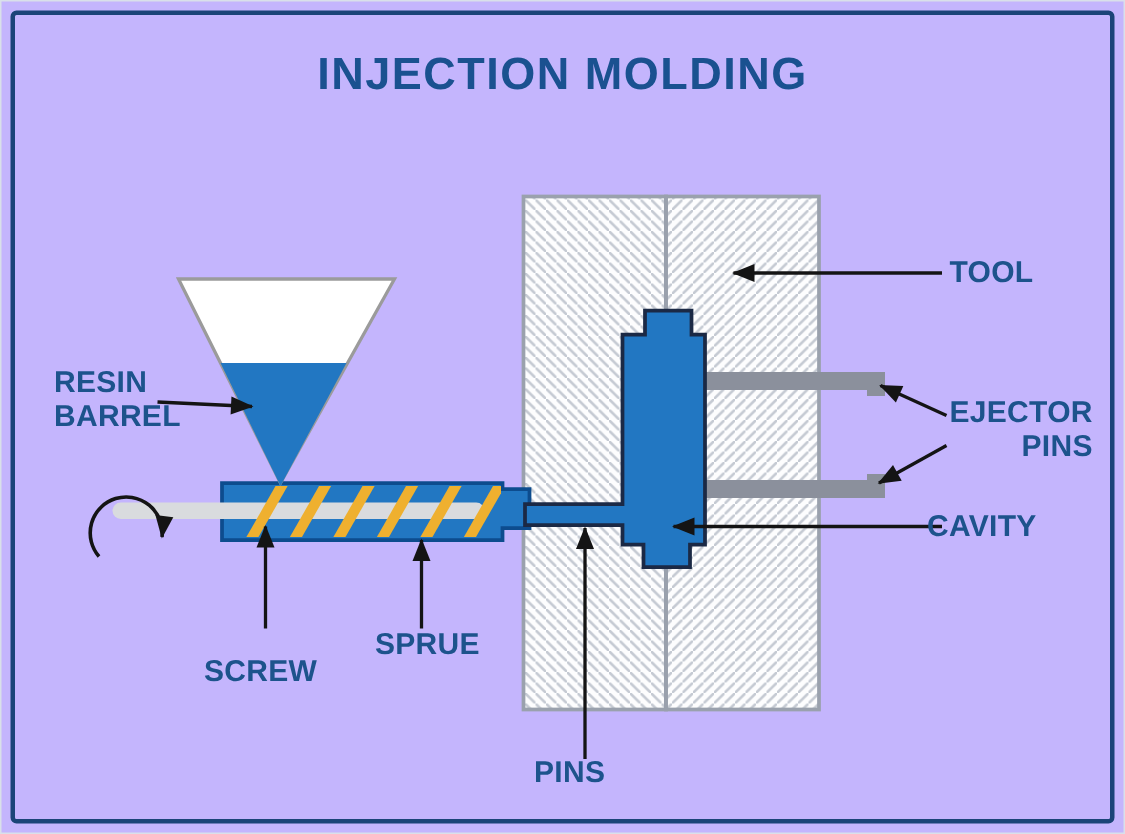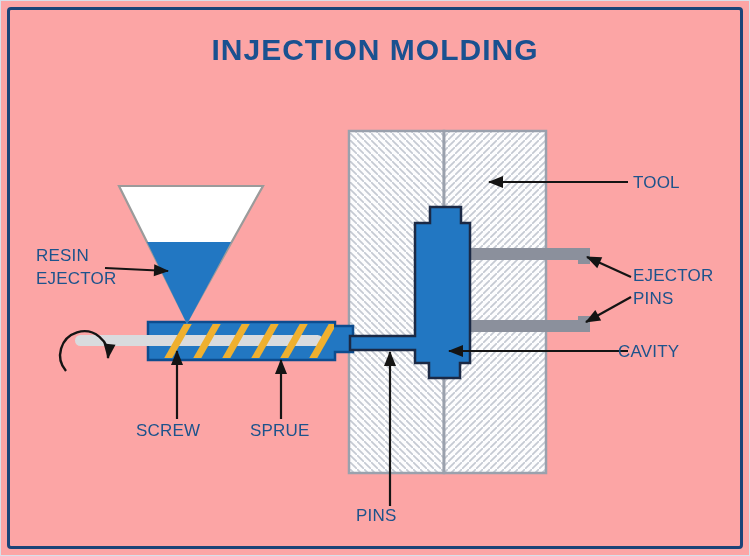--- a/index.html
+++ b/index.html
@@ -1,30 +1,30 @@
 <!DOCTYPE html>
 <html><head>
 <meta charset="utf-8">
 <style>
   html,body { margin:0; padding:0; background:#ffffff; }
   .stage {
-    position:relative; width:750px; height:556px; background:#fca5a5;
+    position:relative; width:750px; height:556px; background:#c4b5fd;
     font-family:"Liberation Sans", sans-serif; overflow:hidden;
     box-shadow: inset 0 0 0 1px #d9e0ea;
   }
   .frame {
     position:absolute; left:7px; top:7px; right:7px; bottom:7px;
     border:3px solid #1b4478; border-radius:4px; pointer-events:none;
   }
   .title {
     position:absolute; top:33px; left:0; right:0; text-align:center;
     font-size:30px; font-weight:bold; letter-spacing:1px; color:#1a5190;
   }
   .lbl {
-    position:absolute; font-size:17px; font-weight:normal; color:#1d538c;
+    position:absolute; font-size:20px; font-weight:bold; color:#1d538c;
     letter-spacing:0.2px; white-space:pre-line; line-height:23px;
   }
   svg { position:absolute; left:0; top:0; }
 </style>
 </head>
 <body>
 
 <div class="stage">
 
   <div class="frame"></div>
@@ -88,22 +88,22 @@
       <line x1="281" y1="419" x2="281" y2="360" marker-end="url(#ah)"></line>
       <line x1="390" y1="506" x2="390" y2="352" marker-end="url(#ah)"></line>
       <line x1="628" y1="182" x2="489" y2="182" marker-end="url(#ah)"></line>
       <line x1="631" y1="277" x2="587" y2="257" marker-end="url(#ah)"></line>
       <line x1="631" y1="297" x2="586" y2="322" marker-end="url(#ah)"></line>
       <line x1="628" y1="351" x2="449" y2="351" marker-end="url(#ah)"></line>
     </g>
   </svg>
 
   <div class="lbl" style="left:36px; top:244px;">RESIN
-EJECTOR</div>
-  <div class="lbl" style="left:136px; top:419px;">SCREW</div>
+BARREL</div>
+  <div class="lbl" style="left:136px; top:437px;">SCREW</div>
   <div class="lbl" style="left:250px; top:419px;">SPRUE</div>
   <div class="lbl" style="left:356px; top:504px;">PINS</div>
   <div class="lbl" style="left:633px; top:171px;">TOOL</div>
-  <div class="lbl" style="left:633px; top:264px;">EJECTOR
+  <div class="lbl" style="left:633px; top:264px;text-align:right;">EJECTOR
 PINS</div>
   <div class="lbl" style="left:618px; top:340px;">CAVITY</div>
 
 </div>
 
 </body></html>

